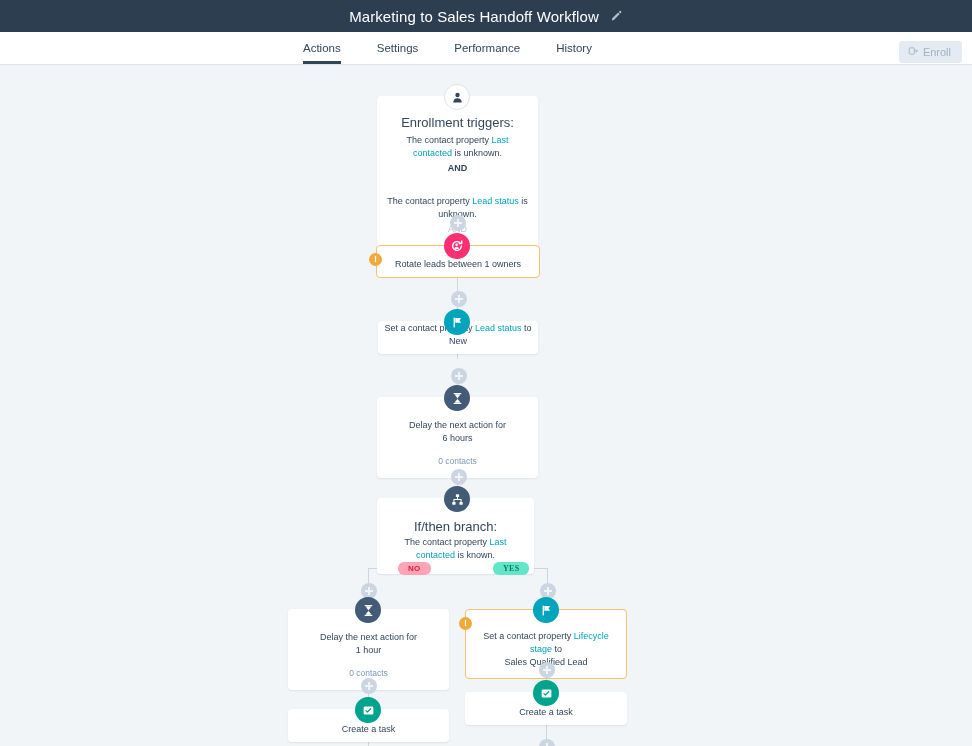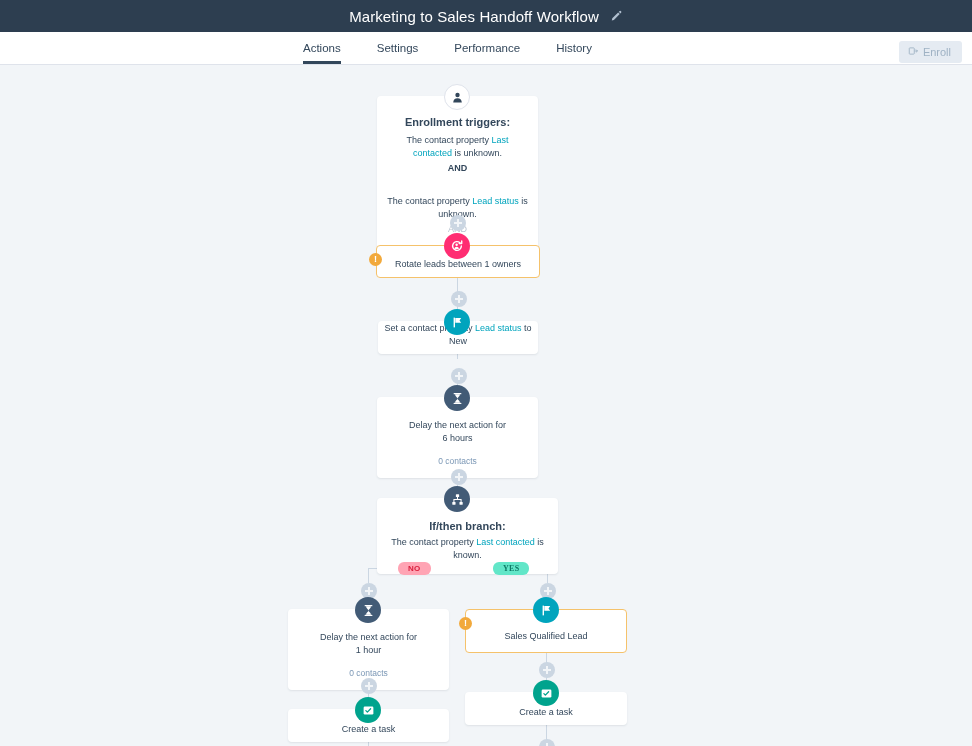--- a/index.html
+++ b/index.html
@@ -103,23 +103,23 @@
     border-radius: 4px;
     box-shadow: 0 1px 2px rgba(45,62,80,.10);
     text-align: center;
     cursor: pointer;
   }
   .card.warn {
     border: 1px solid #f5c26b;
     box-shadow: none;
   }
   .card-title {
-    font-size: 11px;
+    font-size: 13px;
     color: #33475b;
-    font-weight: bold;
+    font-weight: normal;
     line-height: 13px;
   }
   .card-text {
     font-size: 9px;
     color: #33475b;
     line-height: 13px;
   }
   .card-text.plain { font-weight: normal; }
   .prop {
     color: #00a4bd;
@@ -301,21 +301,21 @@
   <div class="plus" style="left:451px; top:404px;"></div>
 
   <div class="nodeicon ni-navy" style="left:444px; top:421px;">
     <svg width="13" height="13" viewBox="0 0 16 16">
       <rect x="6" y="1.6" width="4" height="3.4" rx=".5" fill="#fff"></rect>
       <rect x="1.6" y="11" width="4" height="3.4" rx=".5" fill="#fff"></rect>
       <rect x="10.4" y="11" width="4" height="3.4" rx=".5" fill="#fff"></rect>
       <path d="M8 5v3M3.6 11V8h8.8v3" stroke="#fff" stroke-width="1.3" fill="none"></path>
     </svg>
   </div>
-  <div class="card" style="left:377px; top:433px; width:181px; padding:22px 8px 12px;">
+  <div class="card" style="left:377px; top:433px; width:157px; padding:22px 8px 12px;">
     <div class="card-title">If/then branch:</div>
     <div class="card-text plain" style="margin-top:3px;">
       <span>The contact property </span><span class="prop">Last contacted</span><span> is known.</span>
     </div>
   </div>
 
   <div class="brlabel br-no" style="left:398px; top:497px;">NO</div>
   <div class="brlabel br-yes" style="left:493px; top:497px;">YES</div>
 
   <div class="plus" style="left:361px; top:518px;"></div>
@@ -346,20 +346,23 @@
   </div>
 
   <div class="nodeicon ni-teal" style="left:533px; top:532px;">
     <svg width="13" height="13" viewBox="0 0 16 16">
       <rect x="3.2" y="2" width="1.7" height="12" fill="#fff"></rect>
       <path d="M5.3 2.6h7.2l-2 2.9 2 2.9H5.3V2.6z" fill="#fff"></path>
     </svg>
   </div>
   <div class="card warn" style="left:465px; top:544px; width:162px; padding:20px 8px 9px;">
     <div class="warnbadge" style="left:-7px; top:7px;">!</div>
+    <div class="card-text">
+      <span>Set a contact property </span><span class="prop">Lifecycle stage</span><span> to</span>
+    </div>
     <div class="card-text">Sales Qualified Lead</div>
   </div>
 
   <div class="plus" style="left:539px; top:597px;"></div>
 
   <div class="nodeicon ni-green" style="left:533px; top:615px;">
     <svg width="13" height="13" viewBox="0 0 16 16">
       <rect x="2" y="3" width="12" height="10" rx="1.5" fill="#fff"></rect>
       <path d="M4.8 8.2l1.8 1.8 4-4.2" stroke="#00a38d" stroke-width="1.6" fill="none" stroke-linecap="round" stroke-linejoin="round"></path>
     </svg>

